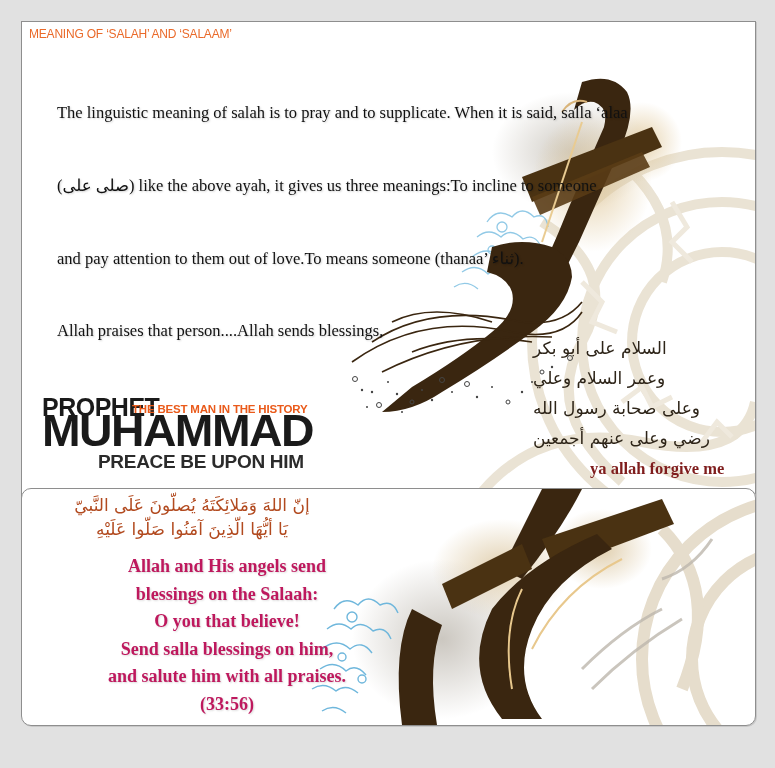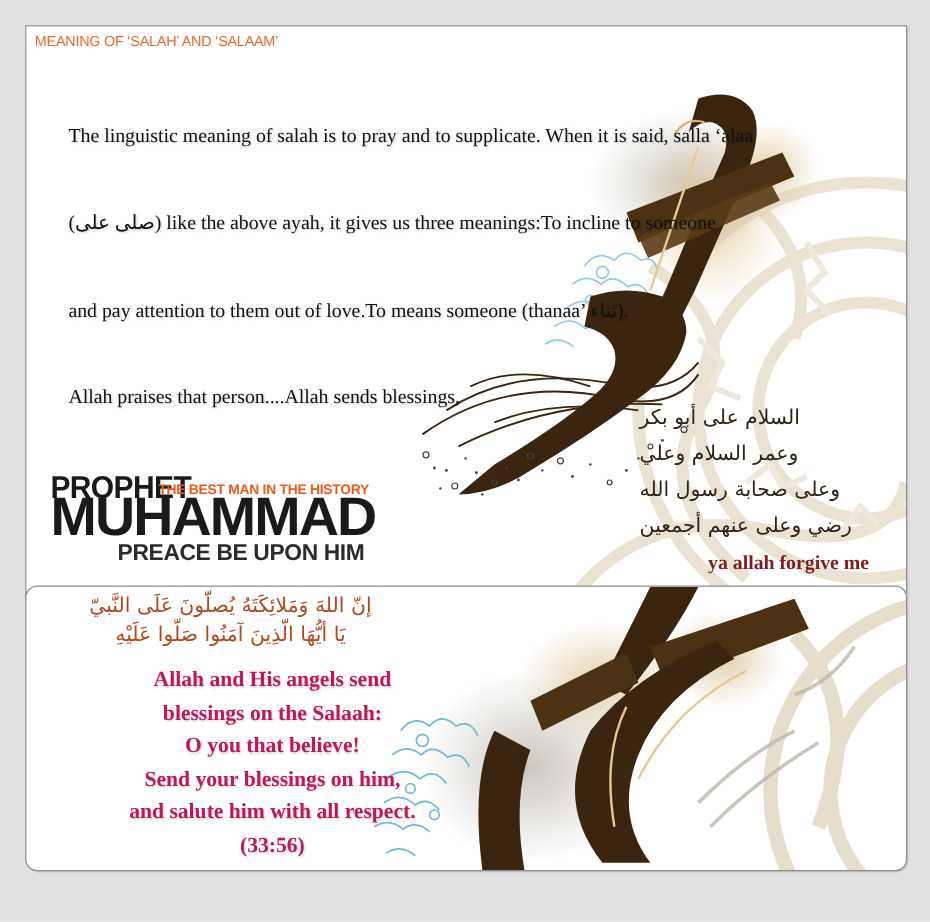--- a/index.html
+++ b/index.html
@@ -195,17 +195,17 @@
 
   <div class="ayah-ar" style="top:4px;">
     <div>إنّ اللهَ وَمَلائِكَتَهُ يُصلّونَ عَلَى النَّبيّ</div>
     <div>يَا أيُّهَا الّذِينَ آمَنُوا صَلّوا عَلَيْهِ</div>
   </div>
 
   <div class="ayah-en">
     <div>Allah and His angels send</div>
     <div>blessings on the Salaah:</div>
     <div>O you that believe!</div>
-    <div>Send your blessings on him,</div>
-    <div>and salute him with all respect.</div>
+    <div>Send salla blessings on him,</div>
+    <div>and salute him with all praises.</div>
     <div>(33:56)</div>
   </div>
 </div>
 
 </body></html>

